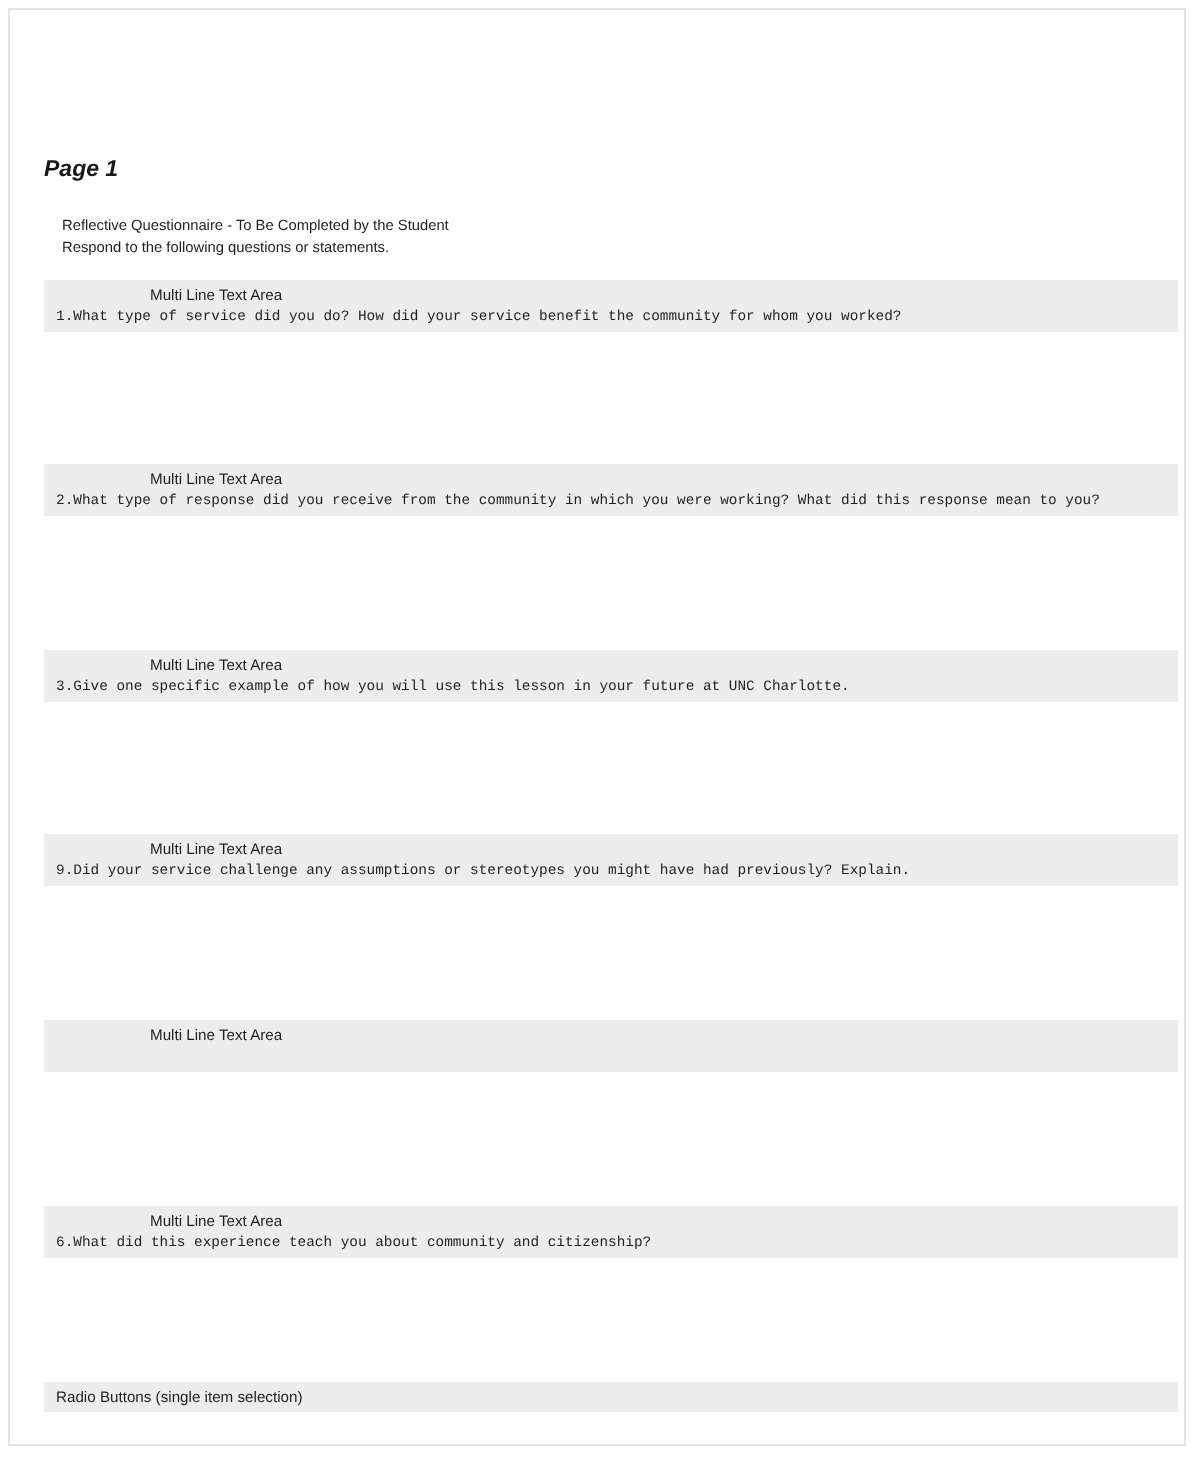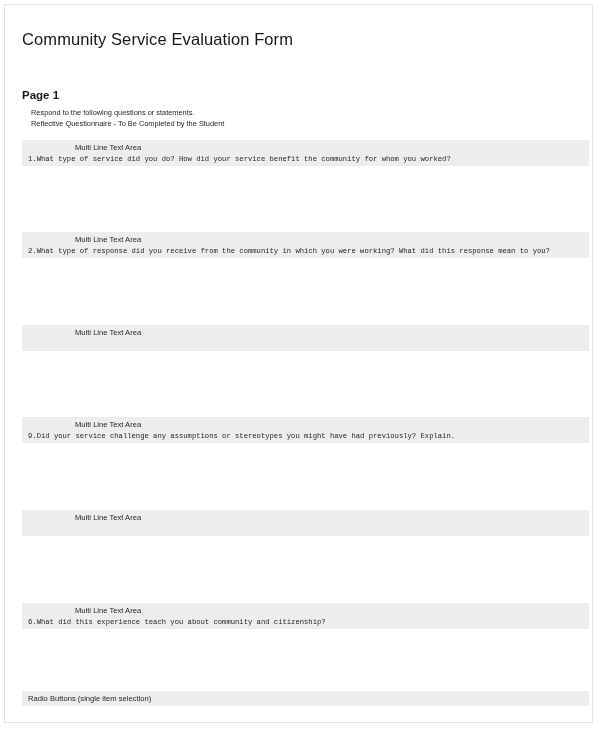--- a/index.html
+++ b/index.html
@@ -34,25 +34,26 @@
     font-size: 16.5px;
     font-weight: normal;
     letter-spacing: 0.1px;
     color: #181818;
     white-space: nowrap;
   }
 
   .page-label {
     position: absolute;
     left: 17px;
-    top: 84px;
+    top: 74px;
     font-size: 11.5px;
     font-weight: bold;
     color: #181818;
     white-space: nowrap;
+    font-style: italic;
   }
 
   .intro {
     position: absolute;
     left: 26px;
     top: 103px;
     font-size: 7.4px;
     line-height: 10.5px;
     color: #1f1f1f;
     white-space: nowrap;
@@ -90,41 +91,41 @@
     line-height: 10px;
     color: #1f1f1f;
     white-space: nowrap;
   }
 </style>
 </head>
 <body>
 
 <div class="page-frame">
 
-  <div class="doc-title">Community Service Evaluation Form</div>
 
   <div class="page-label">Page 1</div>
 
   <div class="intro">
+    <div>Reflective Questionnaire - To Be Completed by the Student</div>
     <div>Respond to the following questions or statements.</div>
-    <div>Reflective Questionnaire - To Be Completed by the Student</div>
   </div>
 
   <div class="field-band band-tall" style="top:135px;">
     <div class="band-type">Multi Line Text Area</div>
     <div class="band-question">1.What type of service did you do?  How did your service benefit the community for whom you worked?</div>
   </div>
 
   <div class="field-band band-tall" style="top:227px;">
     <div class="band-type">Multi Line Text Area</div>
     <div class="band-question">2.What type of response did you receive from the community in which you were working?  What did this response mean to you?</div>
   </div>
 
   <div class="field-band band-tall" style="top:320px;">
     <div class="band-type">Multi Line Text Area</div>
+    <div class="band-question">3.Give one specific example of how you will use this lesson in your future at UNC Charlotte.</div>
   </div>
 
   <div class="field-band band-tall" style="top:412px;">
     <div class="band-type">Multi Line Text Area</div>
     <div class="band-question">9.Did your service challenge any assumptions or stereotypes you might have had previously?  Explain.</div>
   </div>
 
   <div class="field-band band-tall" style="top:505px;">
     <div class="band-type">Multi Line Text Area</div>
   </div>

